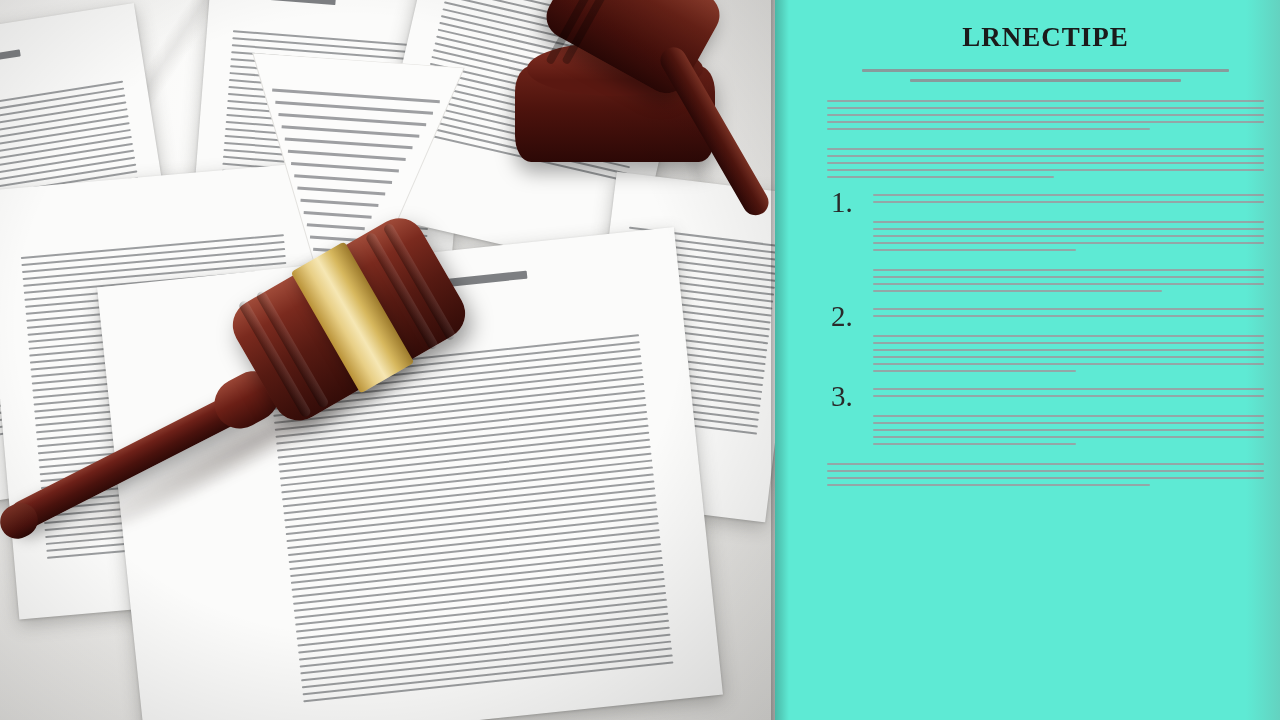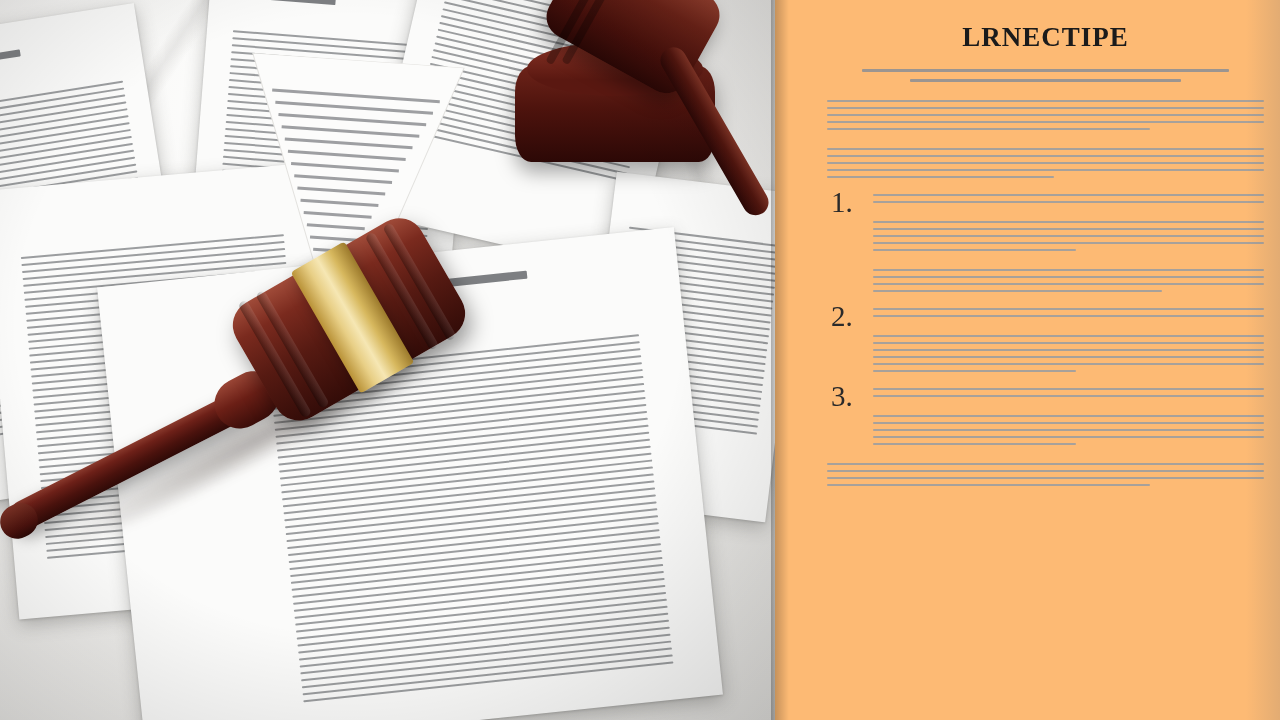--- a/index.html
+++ b/index.html
@@ -212,21 +212,21 @@
     border-radius: 4px;
   }
   .gavel2 .ring2.a { left: 66px; }
   .gavel2 .ring2.b { left: 82px; }
 
   
   .doc-panel {
     position: absolute;
     left: 775px; top: 0;
     width: 505px; height: 720px;
-    background: #fdba74;
+    background: #5eead4;
     overflow: hidden;
   }
   .doc-panel .page-shadow {
     position: absolute; left: 0; top: 0; width: 14px; height: 100%;
     background: linear-gradient(90deg, rgba(0,0,0,0.22), rgba(0,0,0,0));
   }
   .doc-inner {
     position: absolute;
     left: 52px; top: 0; right: 16px; bottom: 0;
   }

